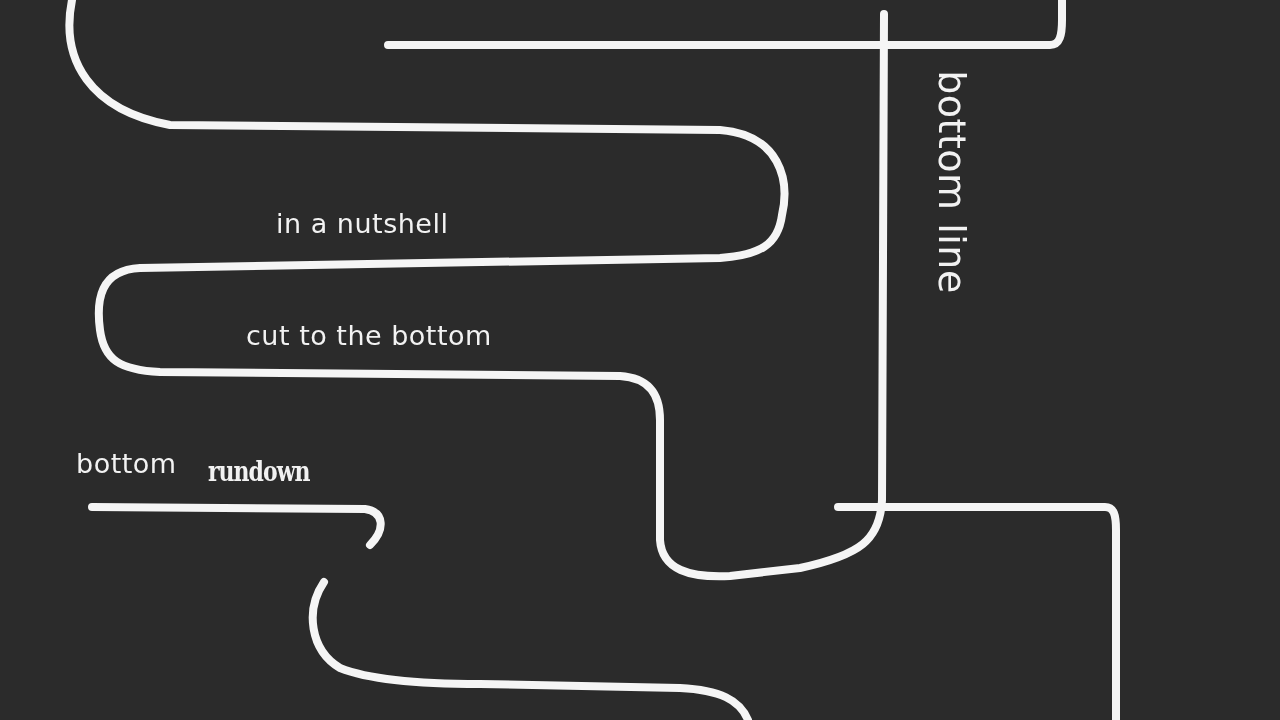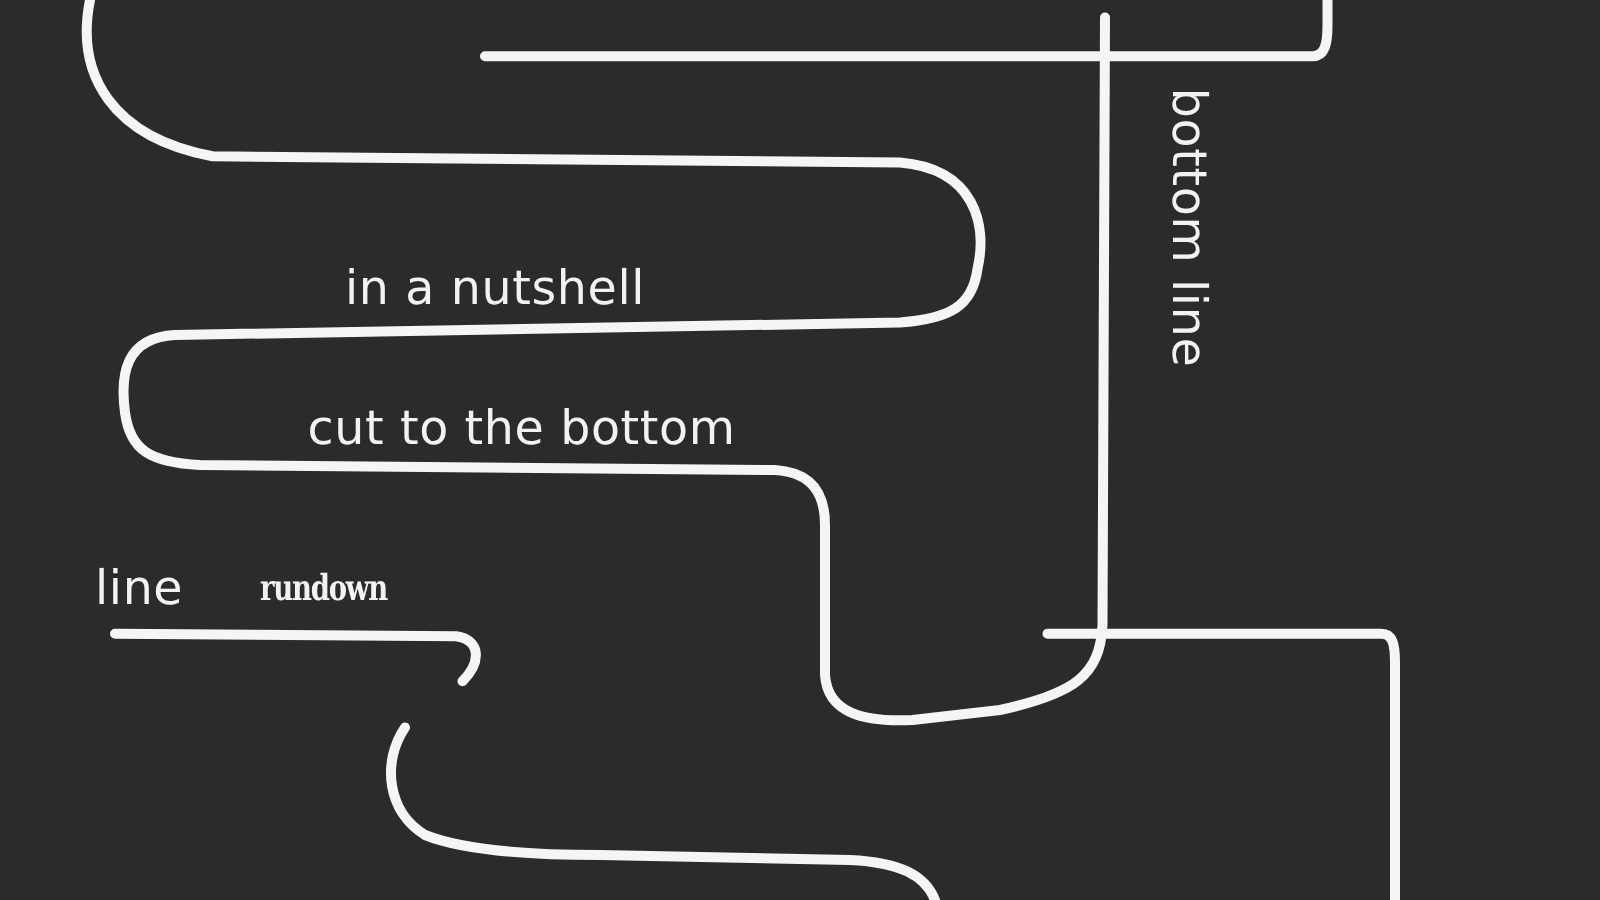--- a/index.html
+++ b/index.html
@@ -1,18 +1,18 @@
 <!DOCTYPE html>
 <html><head>
 <meta charset="utf-8">
 <style>
   html, body { margin:0; padding:0; }
   body { width:1280px; height:720px; overflow:hidden; background:#2b2b2b; position:relative; font-family:"DejaVu Sans", sans-serif; }
   svg.paths { position:absolute; left:0; top:0; }
-  .phrase { position:absolute; color:#f2f2f2; font-size:38px; white-space:nowrap; letter-spacing:0.5px; }
+  .phrase { position:absolute; color:#f2f2f2; font-size:27px; white-space:nowrap; letter-spacing:0.5px; }
   #p1 { left:276px; top:208px; }
   #p2 { left:246px; top:320px; }
   #p3 { left:76px; top:448px; }
   #p4 { left:208px; top:458px; font-size:22px; font-weight:bold; font-family:"DejaVu Serif", serif; transform:scaleY(1.3); letter-spacing:-1px; }
   #p5 { left:840px; top:160px; transform:rotate(90deg); transform-origin:center; font-size:38px; }
 </style>
 </head>
 <body>
 
 <svg class="paths" width="1280" height="720">
@@ -20,15 +20,15 @@
     <path d="M72 0 C60 60 90 110 170 125 L720 130 C780 135 790 180 782 215 C778 245 760 255 720 258 L140 268 C100 270 96 300 100 330 C104 360 120 370 160 372 L620 376 C650 378 660 395 660 420 L660 540 C662 570 690 578 730 576 L800 568 C860 555 880 540 882 500 L884 14"></path>
     <path d="M388 45 L1050 45 C1060 45 1062 35 1062 20 L1062 0"></path>
     <path d="M838 507 L1105 507 C1114 507 1116 515 1116 530 L1116 720"></path>
     <path d="M92 507 L365 509 C385 512 385 530 370 545"></path>
     <path d="M324 582 C305 610 310 650 340 668 C370 680 420 684 480 684 L680 688 C720 690 740 700 748 720"></path>
   </g>
 </svg>
 
 <div class="phrase" id="p1">in a nutshell</div>
 <div class="phrase" id="p2">cut to the bottom</div>
-<div class="phrase" id="p3">line</div>
+<div class="phrase" id="p3">bottom</div>
 <div class="phrase" id="p4">rundown</div>
 <div class="phrase" id="p5">bottom line</div>
 
 </body></html>

